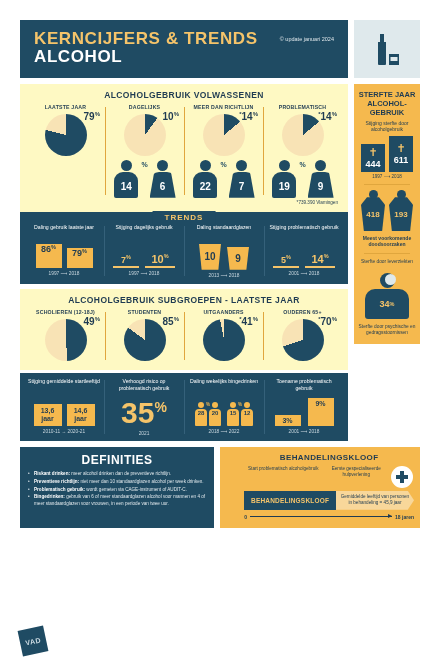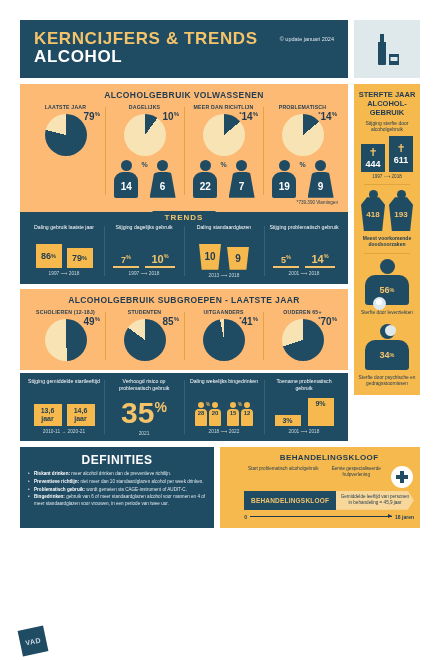--- a/index.html
+++ b/index.html
@@ -24,21 +24,21 @@
   .header-icon {
     width:66px; background:#dfe9ec; display:flex; align-items:center; justify-content:center;
   }
 
   
   .body-row { display:flex; gap:6px; padding:6px 18px 0 20px; align-items:flex-start; }
   .col-left { width:auto; flex:1; }
   .col-right { width:66px; background:#f5b94e; padding:6px 4px 8px 4px; }
 
   
-  .panel { background:#fdba74; padding:6px 6px 7px 6px; }
+  .panel { background:#fef9c3; padding:6px 6px 7px 6px; }
   .panel-title {
     text-align:center; color:#1f3b52; font-weight:bold; font-size:8.5px;
     letter-spacing:0.4px; margin-bottom:4px;
   }
   .quad { display:flex; }
   .quad > .cell { flex:1; position:relative; padding:0 3px; }
   .quad > .cell + .cell::before {
     content:""; position:absolute; left:0; top:3px; bottom:3px; width:1px; background:#e0a63d;
   }
   .cell-label {
@@ -76,21 +76,21 @@
   .trends-box { background:#1f4b63; padding:12px 4px 6px 4px; display:flex; }
   .trend-cell { flex:1; position:relative; padding:0 4px; text-align:center; }
   .trend-cell + .trend-cell::before {
     content:""; position:absolute; left:0; top:2px; bottom:2px; width:1px; background:#35617a;
   }
   .trend-label { color:#ffffff; font-size:5.2px; line-height:1.35; margin-bottom:4px; min-height:14px; }
   .trend-years { color:#c9d7df; font-size:4.8px; margin-top:3px; }
   .bars { display:flex; align-items:flex-end; justify-content:center; gap:5px; height:26px; }
   .barbox {
     background:#f5b94e; color:#1f3b52; font-weight:bold; font-size:9px;
-    display:flex; align-items:center; justify-content:center;
+    display:flex; align-items:flex-start; justify-content:center;
   }
   .barbox sup { font-size:5.5px; }
   .uline { display:flex; align-items:flex-end; justify-content:center; gap:6px; height:26px; }
   .uitem { text-align:center; }
   .uitem .num { color:#f5c46a; font-weight:bold; font-size:9px; }
   .uitem .num sup { font-size:5.5px; }
   .uitem .rule { height:1.5px; background:#f5c46a; margin-top:1px; }
   .glasses { display:flex; align-items:flex-end; justify-content:center; gap:6px; height:28px; }
   .glass {
     background:#f5b94e; color:#1f3b52; font-weight:bold; font-size:10px;
@@ -439,28 +439,20 @@
           <div class="coffin-shape">418</div>
         </div>
         <div class="coffin">
           <div class="coffin-head"></div>
           <div class="coffin-shape">193</div>
         </div>
       </div>
       <div class="r-cap">Meest voorkomende doodsoorzaken</div>
       <div class="hr-line"></div>
 
-      <div class="organ-fig">
-        <div class="of-head"></div>
-        <div class="of-body">
-          <span>56</span>
-            <sup>%</sup>
-          <span class="organ-dot"></span>
-        </div>
-      </div>
       <div class="r-foot">Sterfte door leverziekten</div>
 
       <div class="organ-fig" style="margin-top:8px;">
         <div class="of-head" style="position:relative;">
           <span class="brain-dot" style="width:11px;height:11px;right:-1px;top:1px;"></span>
         </div>
         <div class="of-body">
           <span>34</span>
             <sup>%</sup>
         </div>

